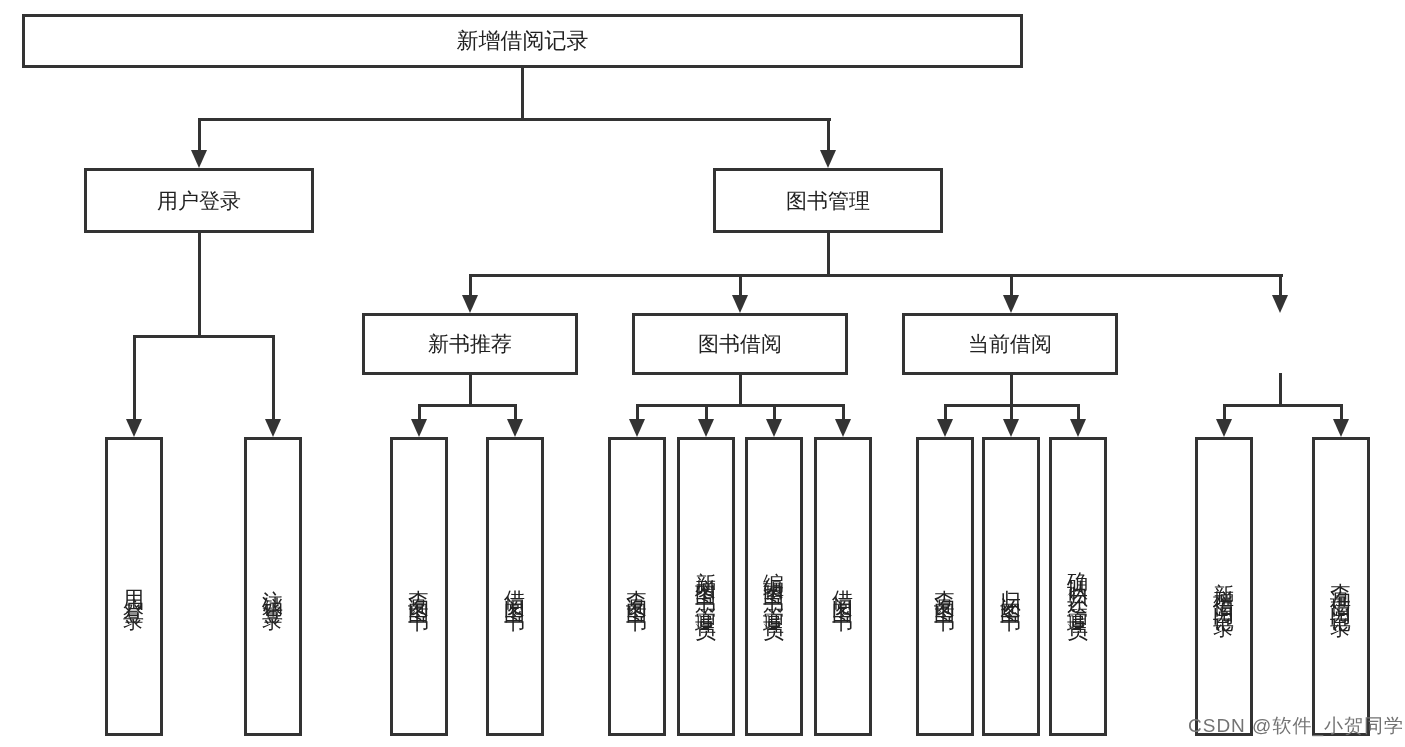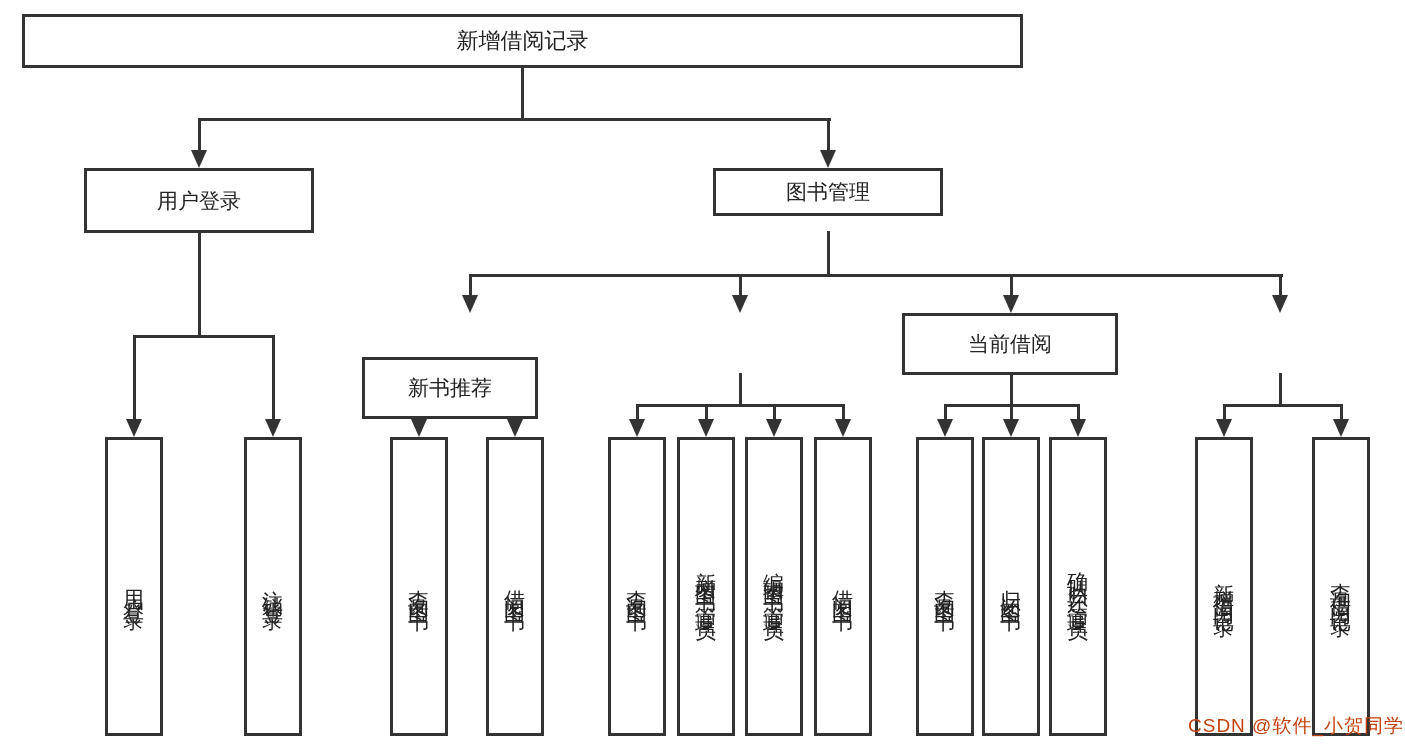--- a/index.html
+++ b/index.html
@@ -50,21 +50,21 @@
     letter-spacing: 7px;
     line-height: 1;
     font-size: 21px;
     white-space: nowrap;
   }
   .watermark {
     position: absolute;
     left: 1188px;
     top: 713px;
     font-size: 19px;
-    color: #c2410c;
+    color: #737373;
     letter-spacing: 1px;
     z-index: 5;
     white-space: nowrap;
   }
 </style>
 </head>
 <body>
 
 <div class="canvas">
 
@@ -123,23 +123,24 @@
   <i class="ln" style="left:1279px;top:373px;width:3px;height:33px;"></i>
   <i class="ln" style="left:1223px;top:404px;width:120px;height:3px;"></i>
   <i class="ln" style="left:1223px;top:404px;width:3px;height:17px;"></i>
   <i class="ar" style="left:1216px;top:419px;"></i>
   <i class="ln" style="left:1340px;top:404px;width:3px;height:17px;"></i>
   <i class="ar" style="left:1333px;top:419px;"></i>
 
   <div class="box root" style="left:22px;top:14px;width:1001px;height:54px;">新增借阅记录</div>
 
   <div class="box" style="left:84px;top:168px;width:230px;height:65px;">用户登录</div>
-  <div class="box" style="left:713px;top:168px;width:230px;height:48px;">图书管理</div>
+  <div class="box" style="left:713px;top:168px;width:230px;height:65px;">图书管理</div>
 
-  <div class="box" style="left:362px;top:313px;width:176px;height:62px;margin-top:44px;">新书推荐</div>
+  <div class="box" style="left:362px;top:313px;width:216px;height:62px;">新书推荐</div>
+  <div class="box" style="left:632px;top:313px;width:216px;height:62px;">图书借阅</div>
   <div class="box" style="left:902px;top:313px;width:216px;height:62px;text-align:right;">当前借阅</div>
 
   <div class="box leaf" style="left:105px;top:437px;width:58px;height:299px;">
     <span>用户登录</span>
   </div>
   <div class="box leaf" style="left:244px;top:437px;width:58px;height:299px;">
     <span>注销登录</span>
   </div>
 
   <div class="box leaf" style="left:390px;top:437px;width:58px;height:299px;">

